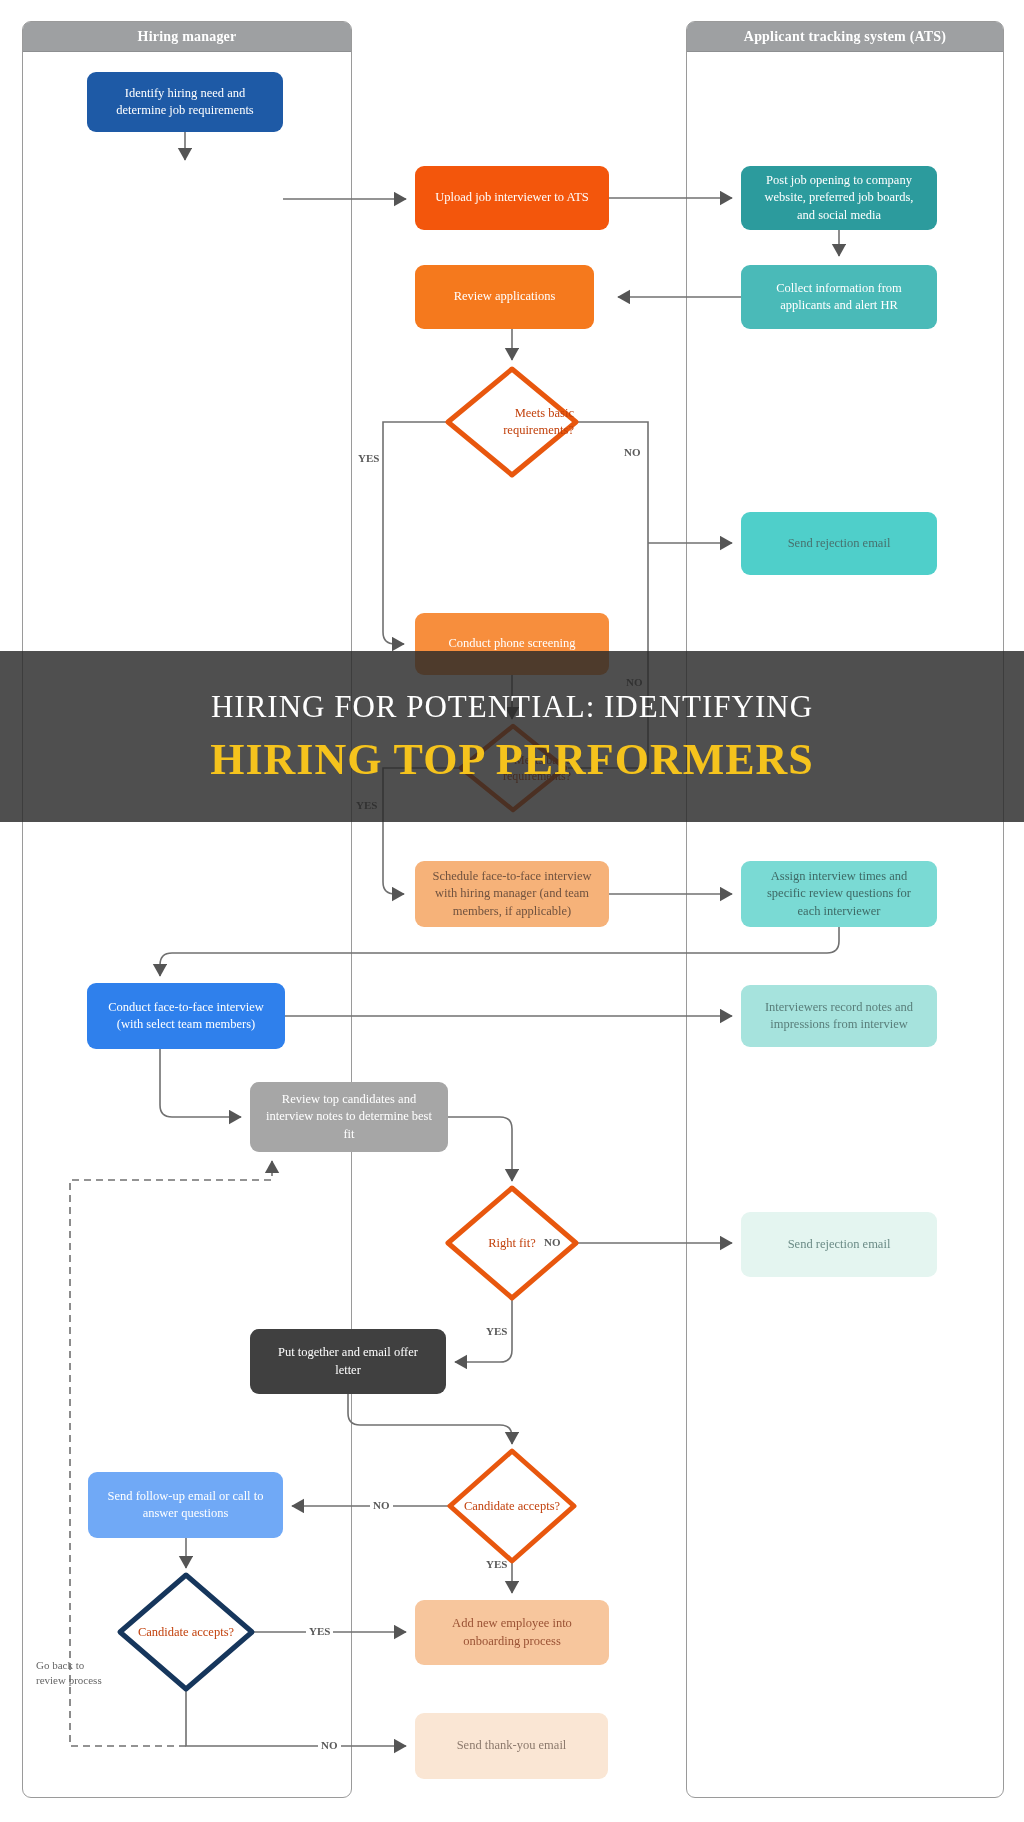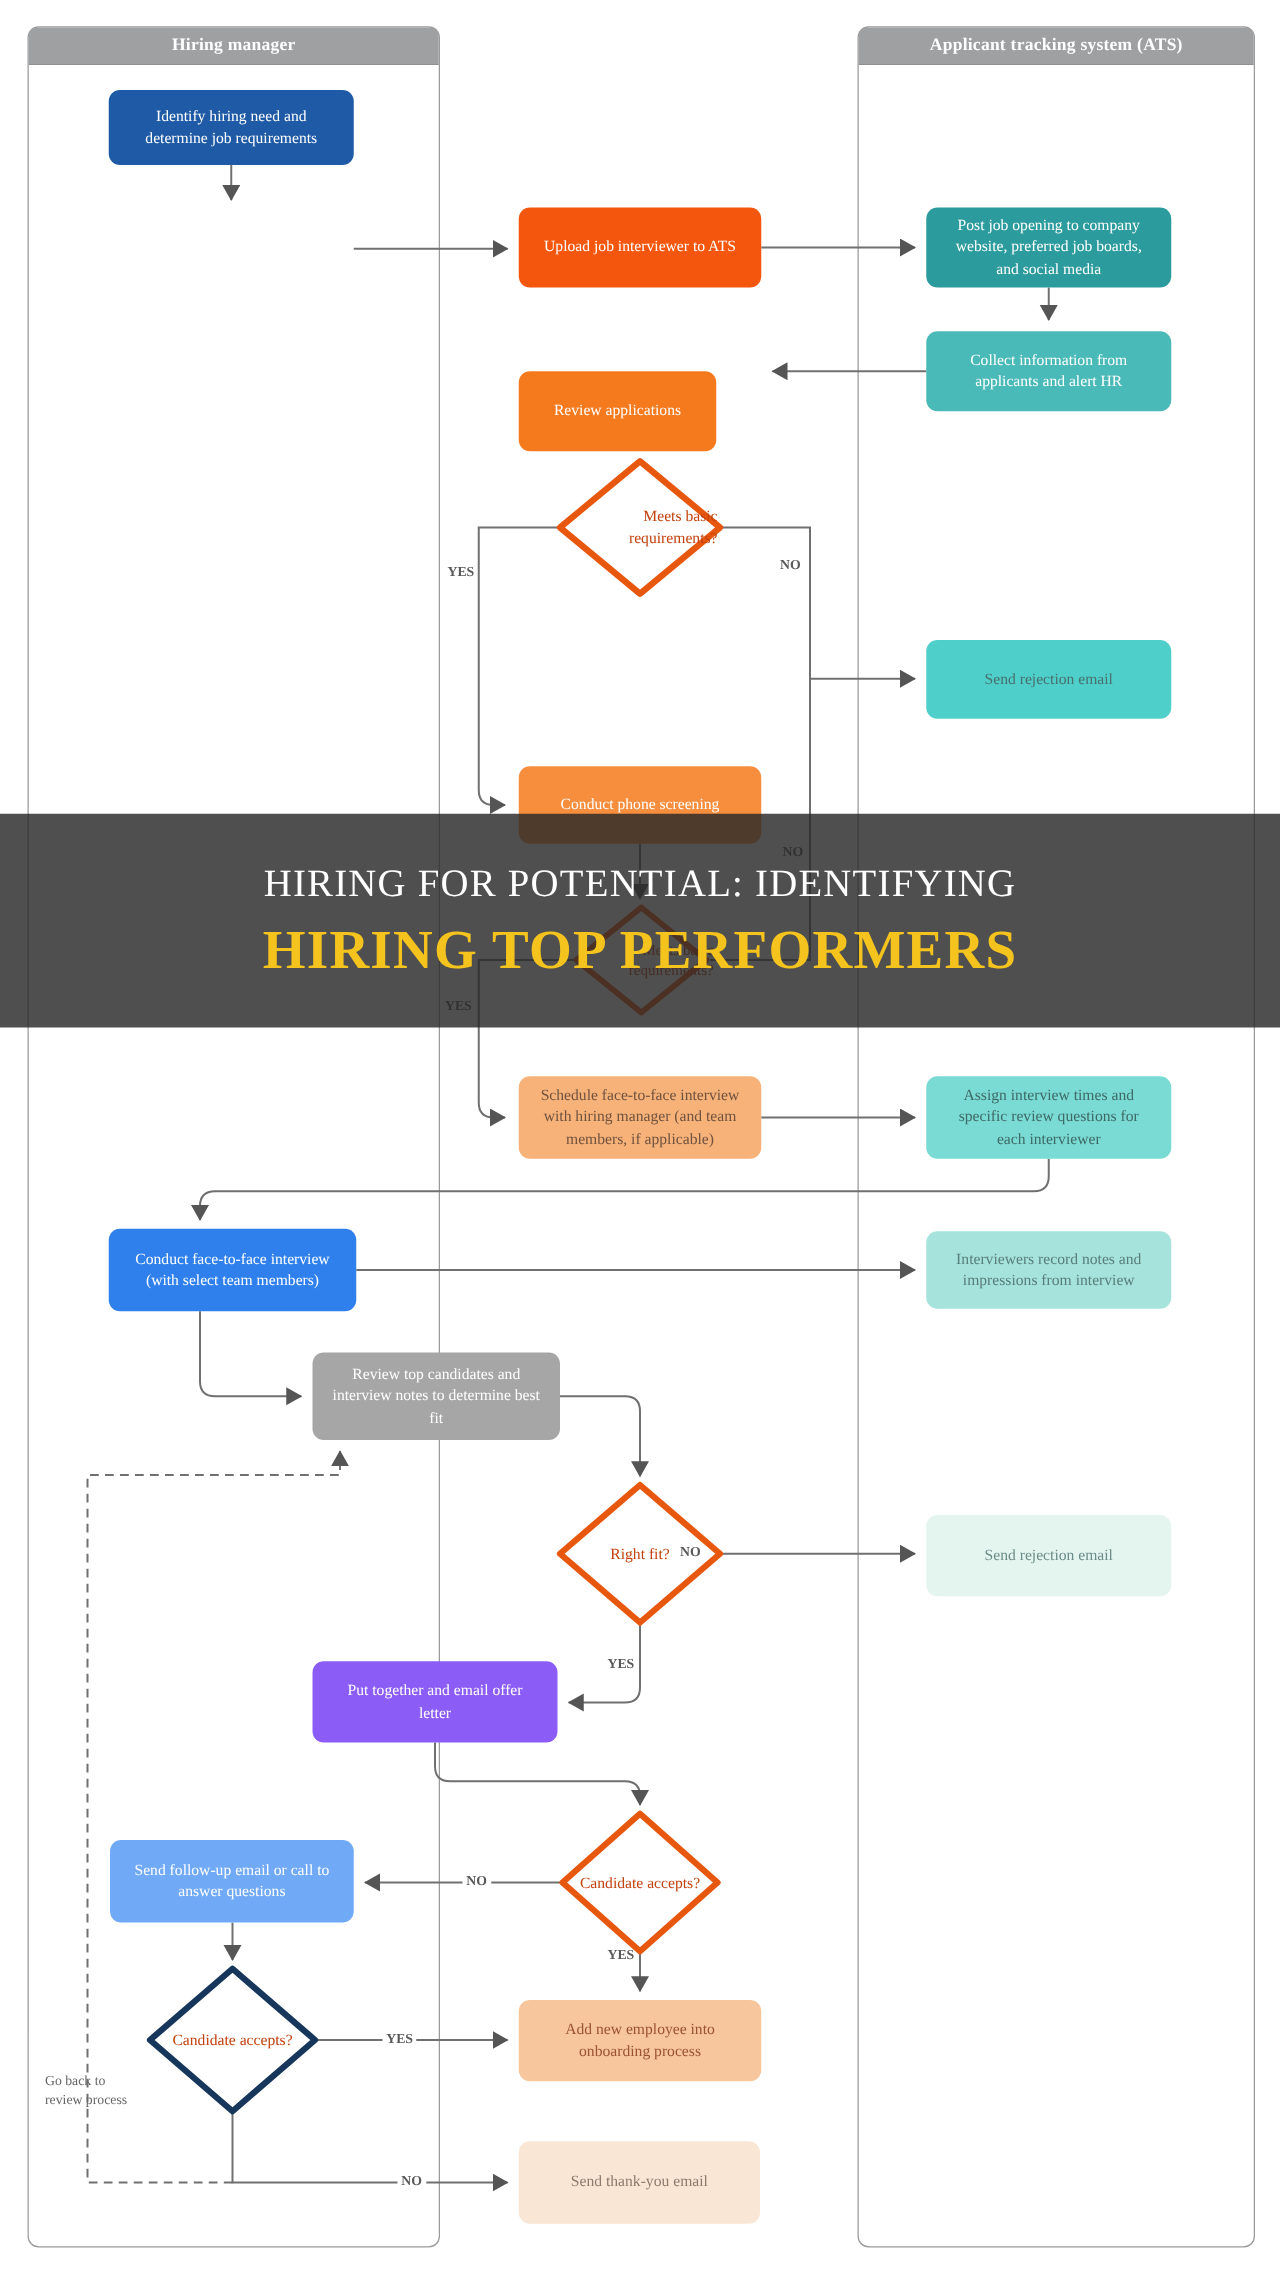--- a/index.html
+++ b/index.html
@@ -16,32 +16,32 @@
   
   svg.wires{position:absolute;left:0;top:0;z-index:1;}
   .edge{fill:none;stroke:#707070;stroke-width:1.6px;}
   .edge.dashed{stroke-dasharray:7 5;}
 
   
   .node{position:absolute;border-radius:9px;display:flex;align-items:center;justify-content:center;text-align:center;font-size:12.5px;line-height:1.38;padding:6px 16px;box-sizing:border-box;color:#fff;z-index:2;}
   .n-identify   {left:87px; top:72px;  width:196px;height:60px;background:#1e5aa6;}
   .n-create     {left:87px; top:169px; width:196px;height:60px;background:#2e78d3;}
   .n-upload     {left:415px;top:166px; width:194px;height:64px;background:#f3560c;}
-  .n-review-apps{left:415px;top:265px; width:158px;height:64px;background:#f5791d;margin-top:32px;}
+  .n-review-apps{left:415px;top:265px; width:179px;height:64px;background:#f5791d;}
   .n-post-job   {left:741px;top:166px; width:196px;height:64px;background:#2c9b9d;}
   .n-collect    {left:741px;top:265px; width:196px;height:64px;background:#4abab8;}
   .n-reject1    {left:741px;top:512px; width:196px;height:63px;background:#4fcfca;color:#47716e;}
   .n-phone      {left:415px;top:613px; width:194px;height:62px;background:#f78e3d;}
   .n-schedule   {left:415px;top:861px; width:194px;height:66px;background:#f6b279;color:#70523f;}
   .n-assign     {left:741px;top:861px; width:196px;height:66px;background:#7adad4;color:#3e6a66;}
   .n-conduct-f2f{left:87px; top:983px; width:198px;height:66px;background:#2f80ec;}
   .n-interviewers{left:741px;top:985px;width:196px;height:62px;background:#a6e3dd;color:#597e7a;}
   .n-review-top {left:250px;top:1082px;width:198px;height:70px;background:#a6a6a6;}
   .n-reject2    {left:741px;top:1212px;width:196px;height:65px;background:#e4f5f0;color:#6b8b86;}
-  .n-offer      {left:250px;top:1329px;width:196px;height:65px;background:#8b5cf6;padding-left:16px;}
+  .n-offer      {left:250px;top:1329px;width:196px;height:65px;background:#404040;padding-left:16px;}
   .n-followup   {left:88px; top:1472px;width:195px;height:66px;background:#70a9f6;}
   .n-add-new    {left:415px;top:1600px;width:194px;height:65px;background:#f7c69d;color:#9a5234;}
   .n-thankyou   {left:415px;top:1713px;width:193px;height:66px;background:#fae6d4;color:#8c7a6d;}
 
   
   .dtext{position:absolute;display:flex;align-items:center;justify-content:center;text-align:right;font-size:12.5px;line-height:1.35;color:#c2410c;z-index:3;}
   .t-d1{left:450px;top:388px; width:124px;height:68px;}
   .t-d2{left:455px;top:738px; width:116px;height:60px;font-size:12px;}
   .t-d3{left:450px;top:1209px;width:124px;height:68px;}
   .t-d4{left:452px;top:1472px;width:120px;height:68px;}

